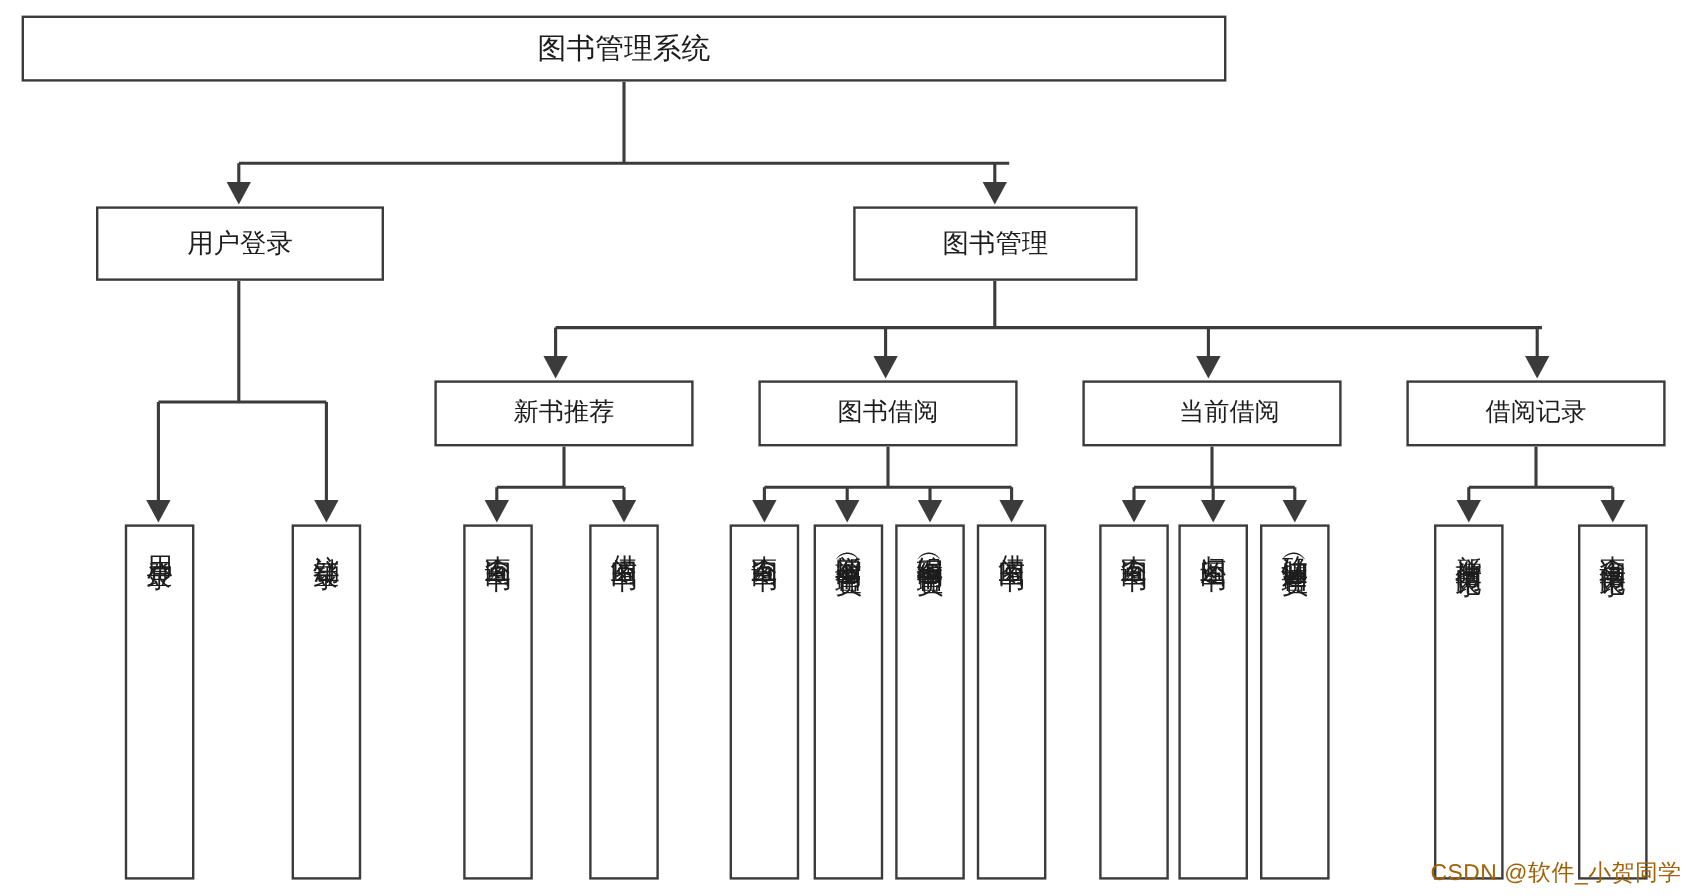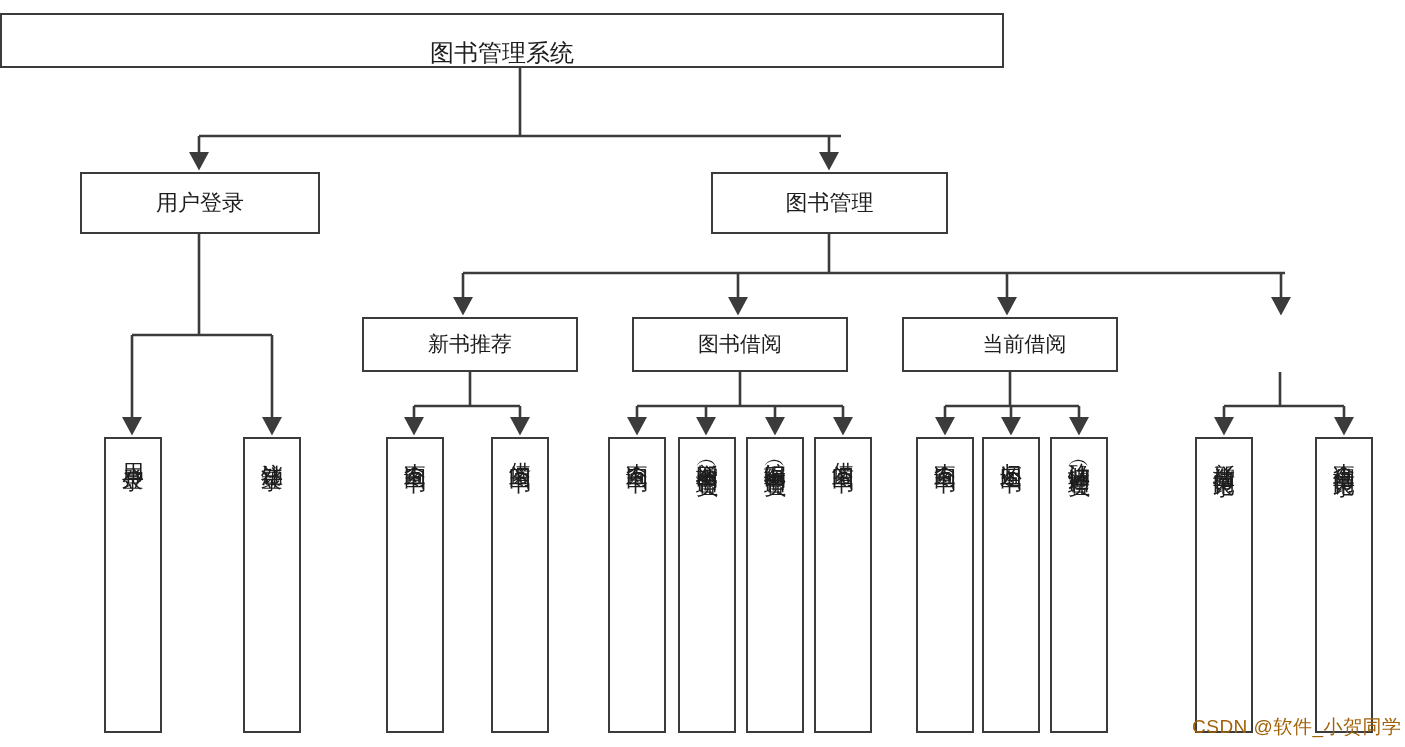--- a/index.html
+++ b/index.html
@@ -121,21 +121,21 @@
       <path d="M1011,406 L1011,425" marker-end="url(#arrowhead)"></path>
       <path d="M1079,406 L1079,425" marker-end="url(#arrowhead)"></path>
 
       <path d="M1280,372 L1280,406"></path>
       <path d="M1224,406 L1344,406"></path>
       <path d="M1224,406 L1224,425" marker-end="url(#arrowhead)"></path>
       <path d="M1344,406 L1344,425" marker-end="url(#arrowhead)"></path>
     </g>
   </svg>
 
-  <div class="node root" style="left:0; top:13px; width:1004px; height:55px;align-items:flex-end;">
+  <div class="node root" style="left:18px; top:13px; width:1004px; height:55px;">
     <span>图书管理系统</span>
   </div>
 
   <div class="node level2" style="left:80px; top:172px; width:240px; height:62px;">
     <span>用户登录</span>
   </div>
 
   <div class="node level2" style="left:711px; top:172px; width:237px; height:62px;text-align:center;">
     <span>图书管理</span>
   </div>
@@ -145,20 +145,23 @@
   </div>
 
   <div class="node level3" style="left:362px; top:317px; width:216px; height:55px;">
     <span>新书推荐</span>
   </div>
 
   <div class="node level3" style="left:902px; top:317px; width:216px; height:55px;padding-left:29px;">
     <span>当前借阅</span>
   </div>
 
+  <div class="node level3" style="left:1172px; top:317px; width:216px; height:55px;">
+    <span>借阅记录</span>
+  </div>
 
   <div class="node leaf" style="left:104px; top:437px; width:58px; height:296px;">
     <span class="vtext">用户登录</span>
   </div>
 
   <div class="node leaf" style="left:243px; top:437px; width:58px; height:296px;">
     <span class="vtext">注销登录</span>
   </div>
 
   <div class="node leaf" style="left:386px; top:437px; width:58px; height:296px;">

